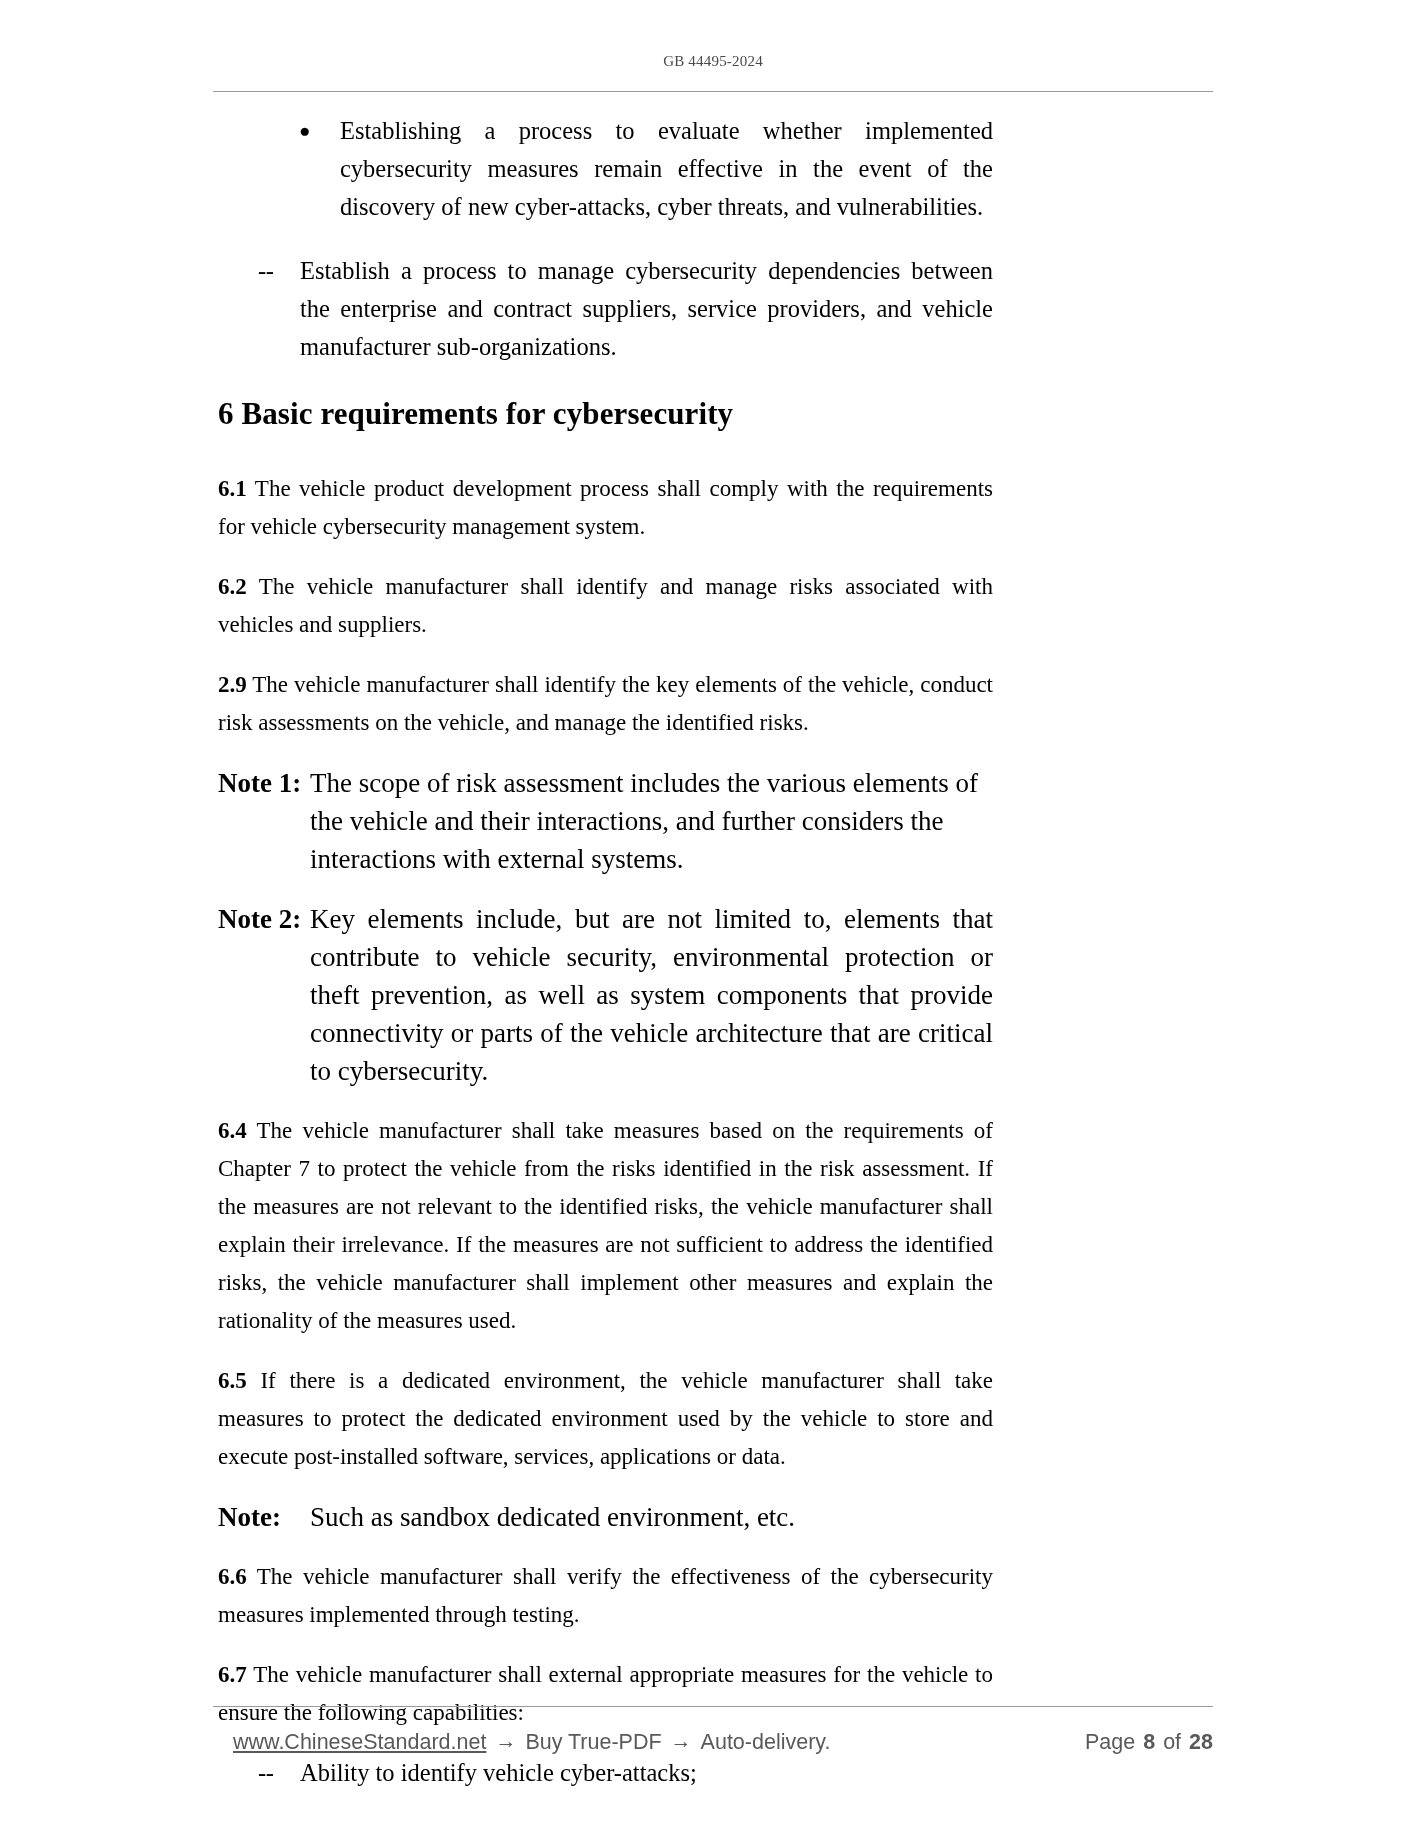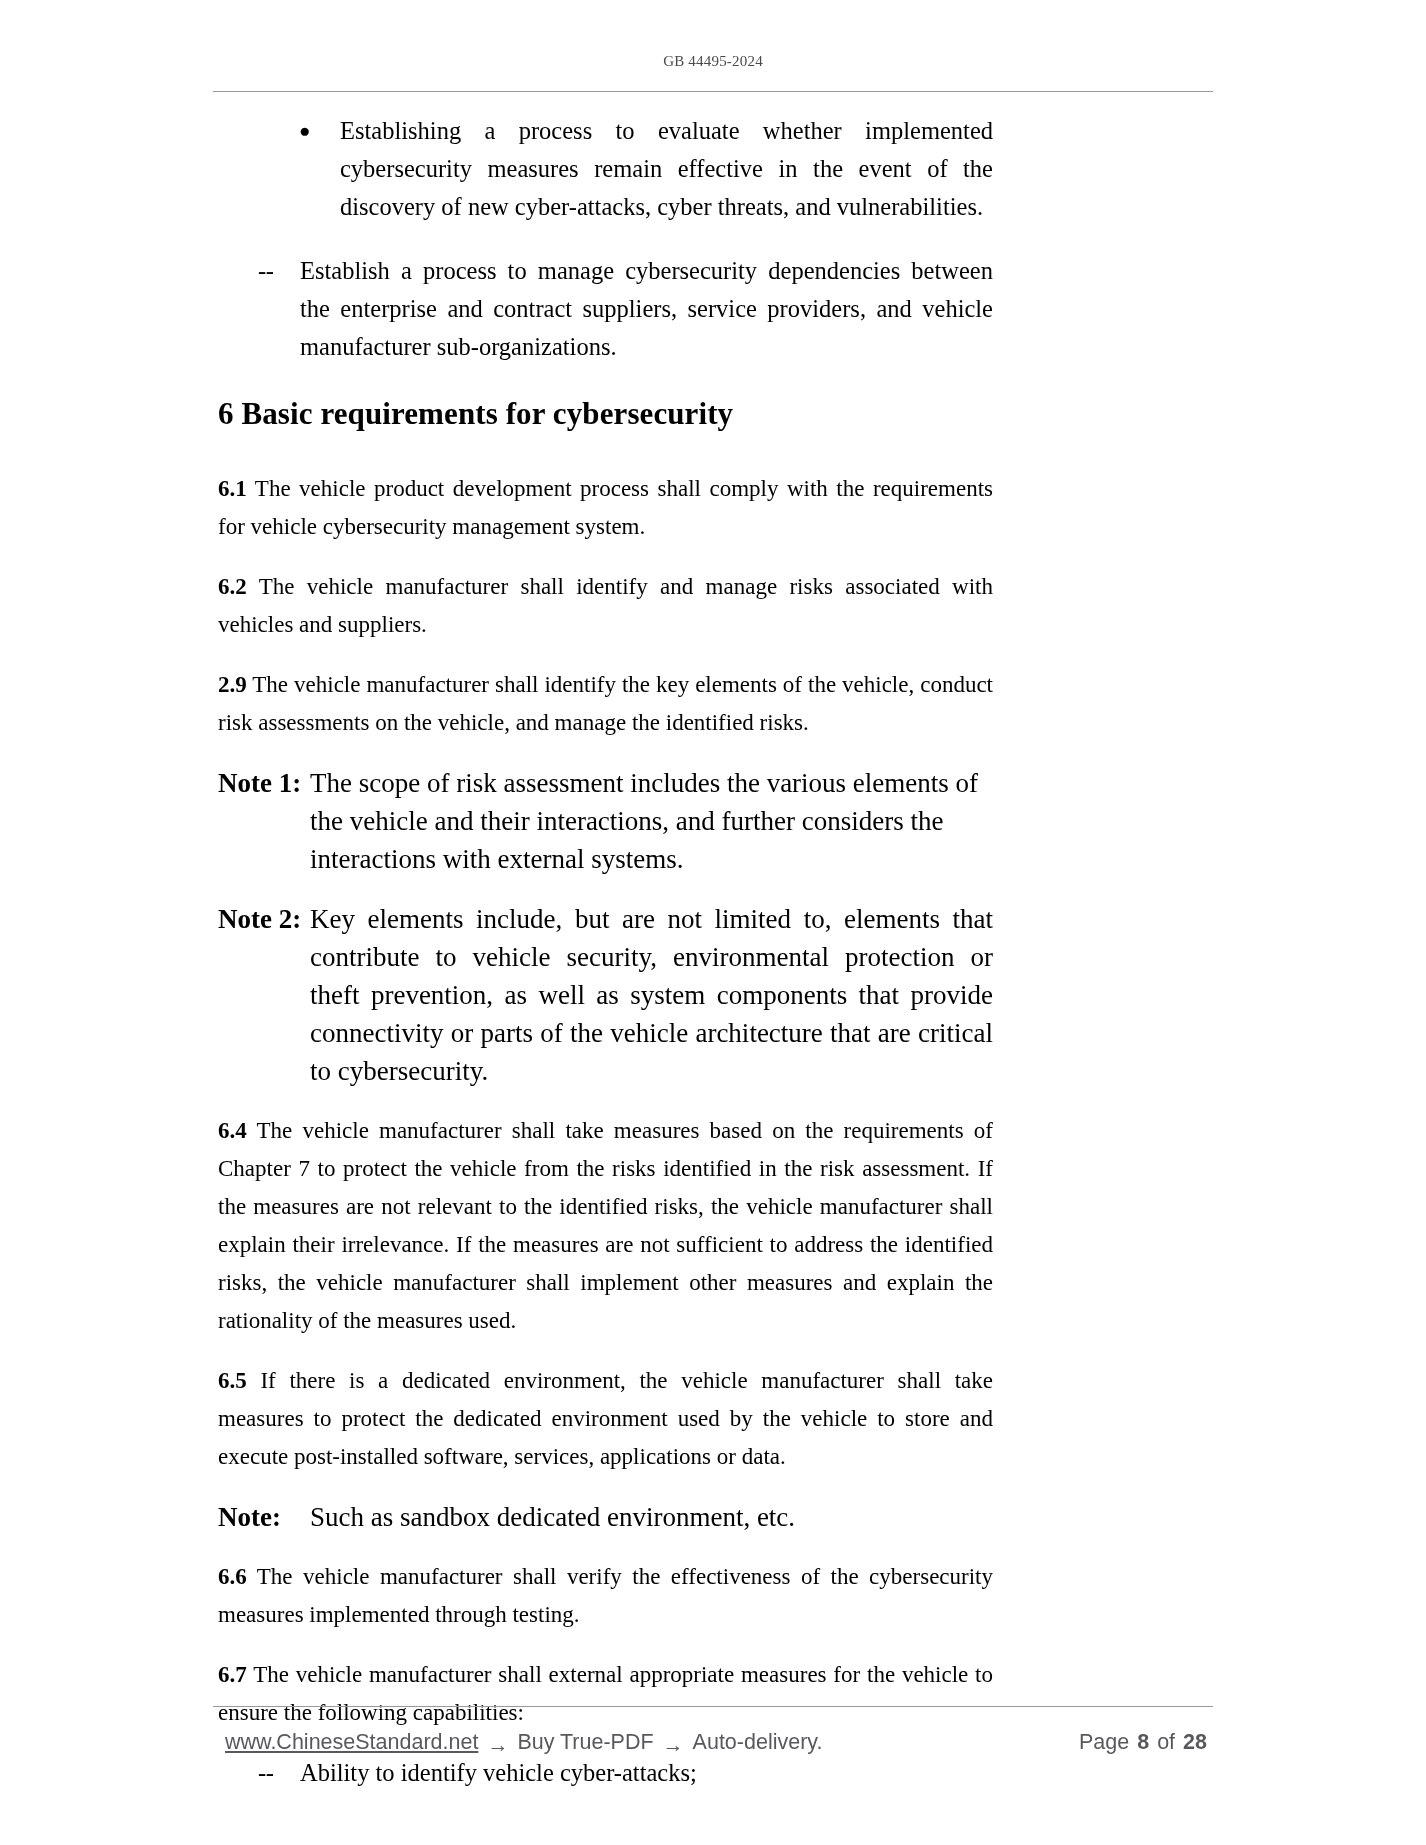--- a/index.html
+++ b/index.html
@@ -153,38 +153,37 @@
     width: 1000px;
     height: 40px;
     font-family: "Liberation Sans", "DejaVu Sans", sans-serif;
     font-size: 21.5px;
     color: #58595b;
     display: flex;
     align-items: center;
   }
   .footer-left {
     display: flex;
-    align-items: flex-end;
+    align-items: flex-start;
     gap: 9px;
-    margin-left: 12px;
+    margin-left: 20px;
   }
   .footer-url {
     text-decoration: underline;
     color: #58595b;
   }
   .footer-arrow {
     font-size: 21px;
     line-height: 1;
   }
   .footer-right {
     display: flex;
     align-items: center;
     gap: 8px;
     margin-left: auto;
-    margin-right: 6px;
   }
   .footer-right b { font-weight: bold; }
 </style>
 </head>
 <body>
 
 <div class="page">
 
   <div class="header">
     <span class="header-title">GB 44495-2024</span>

